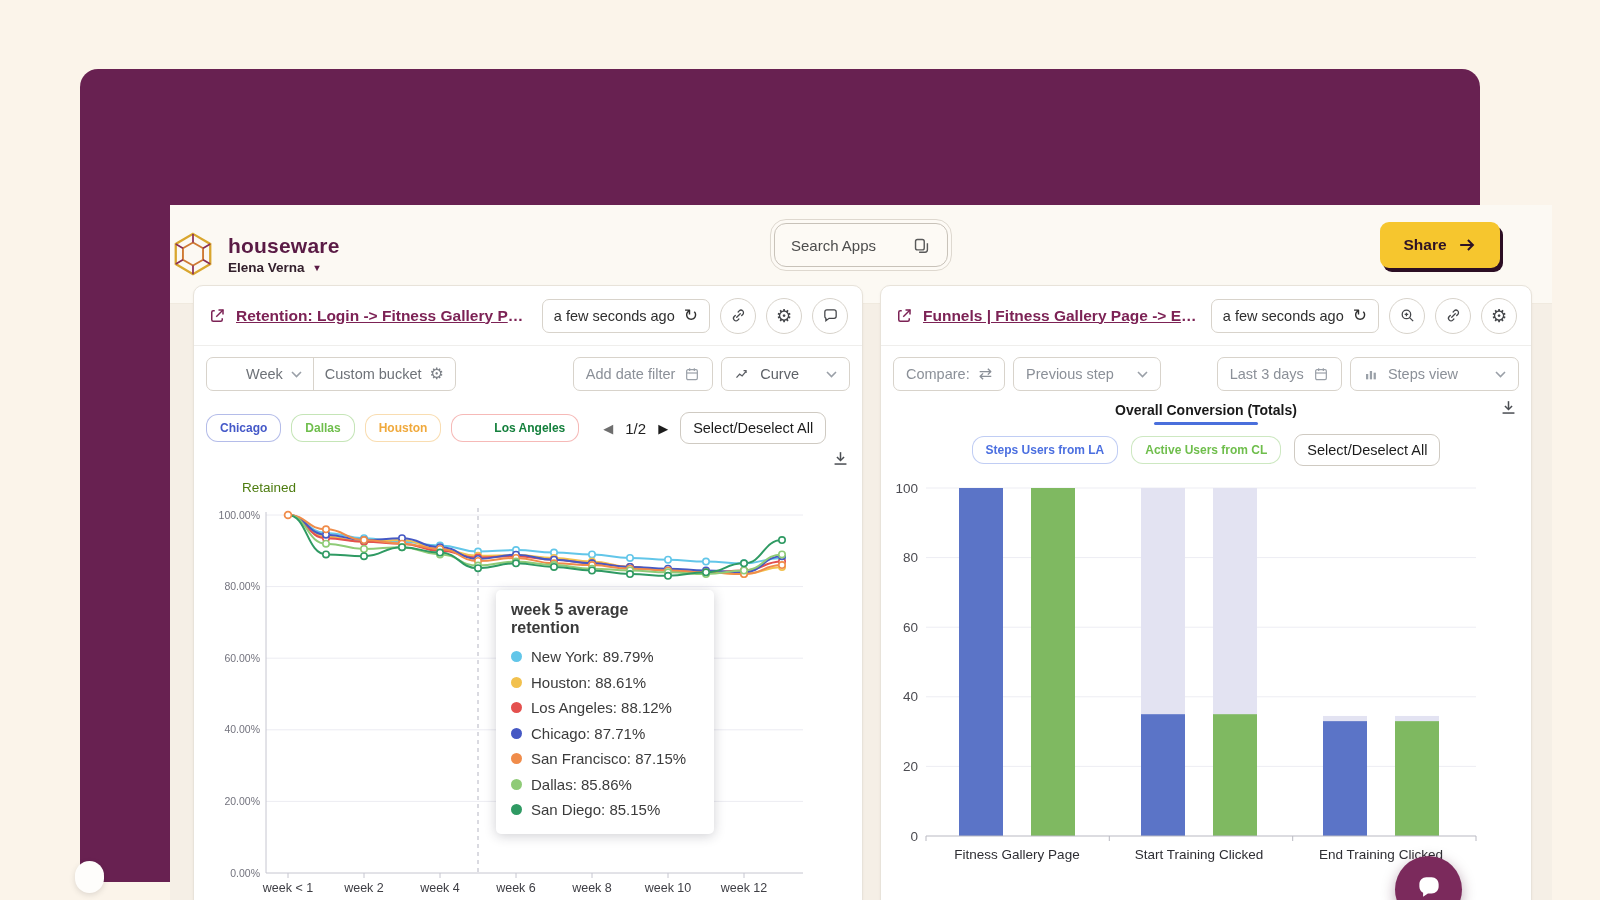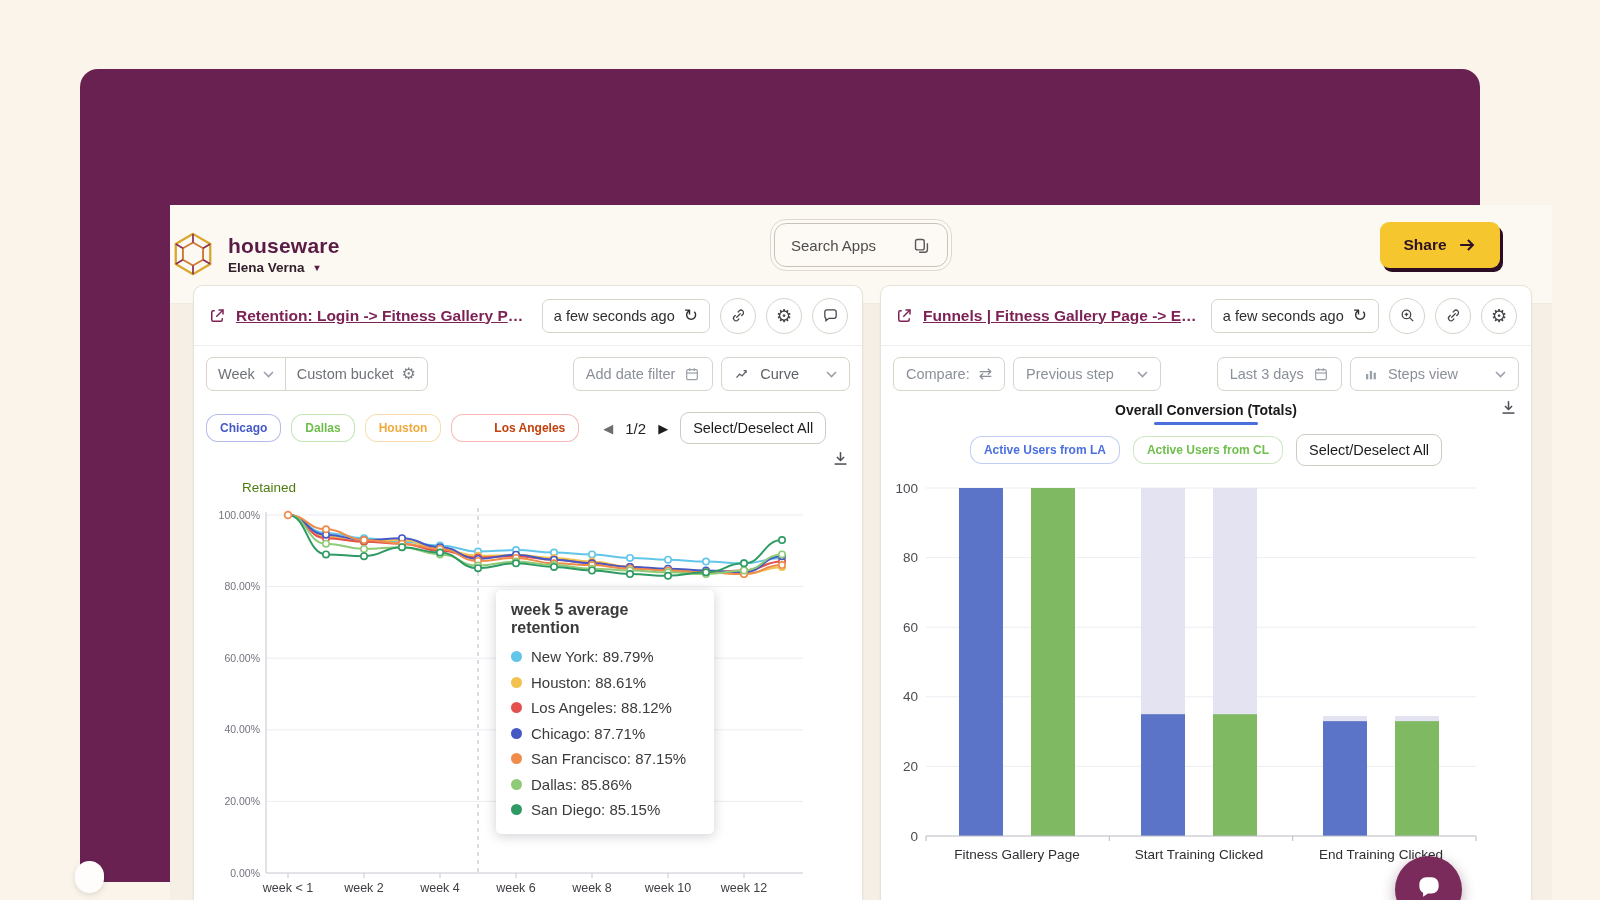--- a/index.html
+++ b/index.html
@@ -17,21 +17,21 @@
   .share-btn{position:absolute;right:52px;top:17px;height:46px;width:120px;background:#f6c62e;border:none;border-radius:9px;display:flex;align-items:center;justify-content:center;gap:10px;font-size:15.5px;font-weight:700;color:#2d1226;box-shadow:3px 4px 0 0 #2c0e24;cursor:pointer;font-family:inherit;}
   .card{position:absolute;top:80px;background:#fff;border:1px solid #e8e3da;border-radius:10px;height:666px;box-shadow:0 1px 3px rgba(60,40,30,.05);}
   .card-left{left:23px;width:670px;}
   .card-right{left:710px;width:652px;}
   .card-head{display:flex;align-items:center;gap:10px;height:60px;padding:0 14px;border-bottom:1px solid #efeeec;}
   .card-title{color:#7c2255;font-weight:700;font-size:15.5px;text-decoration:underline;white-space:nowrap;overflow:hidden;text-overflow:ellipsis;flex:1;min-width:0;cursor:pointer;}
   .updated-pill{margin-left:auto;flex:none;display:flex;align-items:center;gap:9px;border:1px solid #d8d3cb;border-radius:7px;height:34px;padding:0 11px;font-size:14.5px;color:#2f2f2f;background:#fff;cursor:pointer;}
   .refresh-glyph{font-size:17px;color:#2f2f2f;line-height:1;}
   .icon-btn{flex:none;width:36px;height:36px;border:1px solid #d8d3cb;border-radius:50%;display:flex;align-items:center;justify-content:center;color:#44464a;background:#fff;cursor:pointer;}
   .controls{display:flex;align-items:center;padding:11px 12px;gap:8px;font-size:14.5px;color:#83878e;}
-  .sel-group{display:flex;align-items:stretch;border:1px solid #d8d3cb;border-radius:7px;overflow:hidden;height:34px;background:#fff;}
+  .sel-group{display:flex;align-items:stretch;border:1px solid #d8d3cb;border-radius:7px;overflow:hidden;height:34px;background:#fff;padding-left:28px;}
   .sel-seg{display:flex;align-items:center;gap:8px;padding:0 11px;cursor:pointer;color:#6e7278;}
   .sel-seg + .sel-seg{border-left:1px solid #d8d3cb;}
   .ctl-btn{display:flex;align-items:center;gap:9px;border:1px solid #d8d3cb;border-radius:7px;height:34px;padding:0 12px;background:#fff;cursor:pointer;color:#8b9098;font-size:14.5px;font-family:inherit;}
   .gear-glyph{font-size:16px;color:#7c8087;line-height:1;}
   .chips{display:flex;align-items:center;gap:10px;padding:10px 12px;}
   .chip{border-radius:12px;padding:6px 13px;font-weight:700;font-size:12px;background:#fff;border:1.5px solid;cursor:pointer;font-family:inherit;white-space:nowrap;}
   .page-arrow{font-size:13px;cursor:pointer;padding:0 2px;}
   .page-num{font-size:15px;color:#1f1f1f;}
   .neutral-btn{border:1px solid #cfcac2;border-radius:9px;padding:7px 12px;font-size:14.5px;color:#1c1c1c;background:#fff;cursor:pointer;font-family:inherit;white-space:nowrap;}
   .dl-btn{position:absolute;color:#4a4d52;cursor:pointer;}
@@ -155,21 +155,21 @@
                 <path d="M1 1l4.5 4.5L10 1"></path>
               </svg>
           </button>
         </div>
 
         <div class="chips">
           <span id="chip-slot" style="display:flex;gap:10px">
               <button class="chip" style="color: rgb(68, 88, 200); border-color: rgba(68, 88, 200, 0.4);">Chicago</button>
               <button class="chip" style="color: rgb(111, 190, 76); border-color: rgba(111, 190, 76, 0.4);">Dallas</button>
               <button class="chip" style="color: rgb(240, 169, 60); border-color: rgba(240, 169, 60, 0.4);">Houston</button>
-              <button class="chip" style="color: #c2410c; border-color: rgba(232, 80, 76, 0.4); padding-left: 42px;">Los Angeles</button>
+              <button class="chip" style="color: #15803d; border-color: rgba(232, 80, 76, 0.4); padding-left: 42px;">Los Angeles</button>
             </span>
           <span class="page-arrow" style="color:#6e6e6e;margin-left:12px">◀</span>
           <span class="page-num">1/2</span>
           <span class="page-arrow" style="color:#1c1c1c">▶</span>
           <button class="neutral-btn">Select/Deselect All</button>
         </div>
 
         <span class="dl-btn" style="right:12px;top:163px">
           <svg width="19" height="19" viewBox="0 0 24 24" fill="none" stroke="currentColor" stroke-width="1.9">
             <path d="M12 4v10"></path>
@@ -417,21 +417,21 @@
         <span class="dl-btn" style="right:13px;top:112px">
           <svg width="19" height="19" viewBox="0 0 24 24" fill="none" stroke="currentColor" stroke-width="1.9">
             <path d="M12 4v10"></path>
               <path d="M7.5 10 12 14.5 16.5 10"></path>
               <path d="M4.5 19h15"></path>
           </svg>
         </span>
 
         <div class="legend-row">
           <span id="legend-slot" style="display:flex;gap:13px">
-              <button class="chip" style="color: rgb(75, 111, 224); border-color: rgba(75, 111, 224, 0.35);">Active Users from LA</button>
+              <button class="chip" style="color: rgb(75, 111, 224); border-color: rgba(75, 111, 224, 0.35);">Steps Users from LA</button>
               <button class="chip" style="color: rgb(111, 190, 76); border-color: rgba(111, 190, 76, 0.35);">Active Users from CL</button>
             </span>
           <button class="neutral-btn">Select/Deselect All</button>
         </div>
 
         <svg id="funnel-svg" class="chart-svg" style="top:196px" width="652" height="395" viewBox="0 0 652 395">
             <text x="37" y="358.5" text-anchor="end" class="ax13">0</text>
             <line x1="45" x2="595" y1="284.4" y2="284.4" stroke="#ededf3" stroke-width="1"></line>
             <text x="37" y="288.9" text-anchor="end" class="ax13">20</text>
             <line x1="45" x2="595" y1="214.8" y2="214.8" stroke="#ededf3" stroke-width="1"></line>

